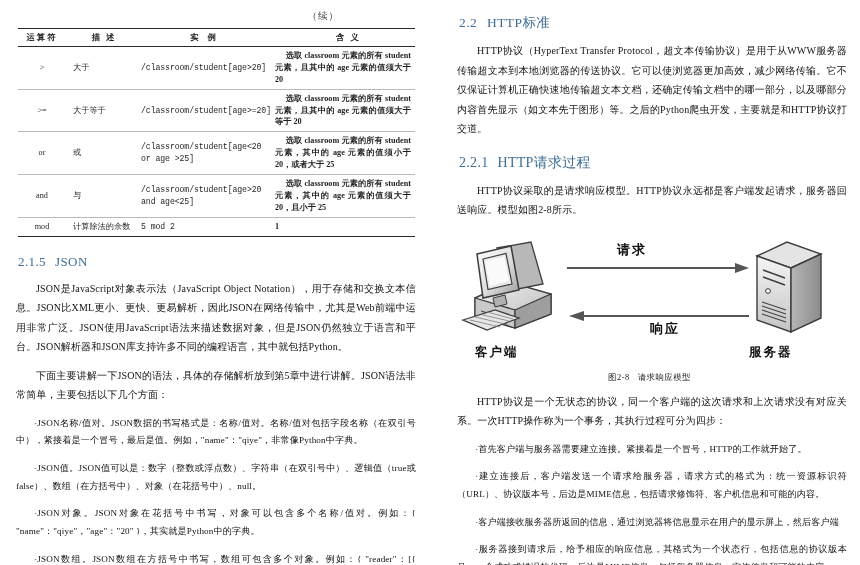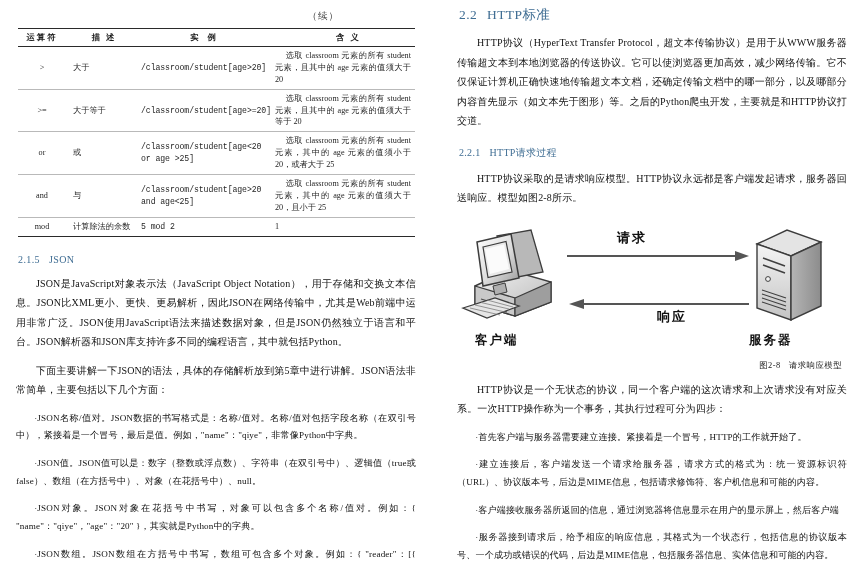--- a/index.html
+++ b/index.html
@@ -37,30 +37,30 @@
   }
   table.optbl td{
     font-size:8.2px;vertical-align:middle;
     border-bottom:.7px solid #b9b9b9;
     padding:3px 4px;line-height:1.45;color:#1f1f1f;
   }
   table.optbl tr:last-child td{border-bottom:none;}
   .c-op{width:44px;text-align:center;}
   .c-desc{width:62px;text-align:left;padding-left:7px !important;}
   .c-ex{width:130px;font-family:"Liberation Mono","DejaVu Sans Mono",monospace;font-size:7.4px;color:#444;letter-spacing:-.1px;}
-  .c-mean{width:auto;text-align:justify;text-indent:1.3em;}
+  .c-mean{width:auto;text-align:justify;text-indent:1.3em;font-weight:bold;}
 
   
   h2.sec{
-    font-size:10px;font-weight:normal;color:#3f6d93;
+    font-size:13px;font-weight:normal;color:#3f6d93;
     margin:17px 0 0 2px;letter-spacing:.4px;
   }
   h2.sec .num{margin-right:9px;}
   h3.subsec{
-    font-size:10px;font-weight:normal;color:#3f6d93;
+    font-size:14px;font-weight:normal;color:#3f6d93;
     margin:15px 0 0 2px;letter-spacing:.3px;
   }
   h3.subsec .num{margin-right:9px;}
   h2.sec.big{font-size:13.5px;}
   h2.sec.big .num{margin-right:10px;}
 
   
   p.para{
     font-size:10px;line-height:1.95;text-align:justify;
     margin:9px 0 0 0;text-indent:2em;color:#111;
@@ -70,21 +70,21 @@
     font-size:9.1px;line-height:1.95;text-align:justify;
     margin:10px 0 0 0;text-indent:2em;color:#111;
     letter-spacing:.15px;
   }
   .page-left p.para, .page-left p.bullet{ width:400px; }
   .page-right p.para, .page-right p.bullet{ width:390px; }
 
   
   .figure{margin:16px 0 0 0;width:392px;height:128px;position:relative;}
   .fig-cap{
-    text-align:right;font-size:8.4px;margin-top:8px;color:#1b1b1b;
+    text-align:center;font-size:8.4px;margin-top:8px;color:#1b1b1b;
     letter-spacing:.5px;
   }
   .fig-cap .capnum{margin-right:8px;}
   .arrow-label{
     position:absolute;font-size:13px;font-weight:bold;color:#111;
     letter-spacing:2px;
   }
   .node-label{
     position:absolute;font-size:12.5px;font-weight:bold;color:#111;
     letter-spacing:2px;
@@ -153,21 +153,21 @@
 
     <p class="bullet">·JSON名称/值对。JSON数据的书写格式是：名称/值对。名称/值对包括字段名称（在双引号中），紧接着是一个冒号，最后是值。例如，"name"："qiye"，非常像Python中字典。</p>
     <p class="bullet">·JSON值。JSON值可以是：数字（整数或浮点数）、字符串（在双引号中）、逻辑值（true或false）、数组（在方括号中）、对象（在花括号中）、null。</p>
     <p class="bullet">·JSON对象。JSON对象在花括号中书写，对象可以包含多个名称/值对。例如：{ "name"："qiye"，"age"："20" }，其实就是Python中的字典。</p>
     <p class="bullet">·JSON数组。JSON数组在方括号中书写，数组可包含多个对象。例如：{ "reader"：[{ "name"："qiye"，"age"："20" }，{ "name"："marry"，"age"："21" }]}，这里对象"reader"是包含两个对象的数组。</p>
 
   </div>
 
   <div class="page page-right">
 
-    <h2 class="sec big" style="margin-top:0;">
+    <h2 class="sec big" style="margin-top:8px;">
       <span class="num">2.2</span><span>HTTP标准</span>
     </h2>
 
     <p class="para">HTTP协议（HyperText Transfer Protocol，超文本传输协议）是用于从WWW服务器传输超文本到本地浏览器的传送协议。它可以使浏览器更加高效，减少网络传输。它不仅保证计算机正确快速地传输超文本文档，还确定传输文档中的哪一部分，以及哪部分内容首先显示（如文本先于图形）等。之后的Python爬虫开发，主要就是和HTTP协议打交道。</p>
 
     <h3 class="subsec">
       <span class="num">2.2.1</span><span>HTTP请求过程</span>
     </h3>
 
     <p class="para">HTTP协议采取的是请求响应模型。HTTP协议永远都是客户端发起请求，服务器回送响应。模型如图2-8所示。</p>
@@ -243,21 +243,21 @@
           <circle cx="311" cy="55" r="2.4" fill="#f4f4f4" stroke="#3f3f3f" stroke-width="1"></circle>
 
           <line x1="305" y1="66" x2="329" y2="74" stroke="#3f3f3f" stroke-width="1.1"></line>
           <line x1="305" y1="70" x2="329" y2="78" stroke="#3f3f3f" stroke-width="1.1"></line>
           <line x1="305" y1="74" x2="329" y2="82" stroke="#3f3f3f" stroke-width="1.1"></line>
           <line x1="305" y1="78" x2="329" y2="86" stroke="#3f3f3f" stroke-width="1.1"></line>
         </g>
       </svg>
 
       <span class="arrow-label" style="left:160px;top:5px;">请求</span>
-      <span class="arrow-label" style="left:164px;top:84px;padding-left:36px;">响应</span>
+      <span class="arrow-label" style="left:157px;top:84px;padding-left:36px;">响应</span>
       <span class="node-label" style="left:18px;top:108px;">客户端</span>
       <span class="node-label" style="left:292px;top:108px;">服务器</span>
     </div>
 
     <div class="fig-cap">
       <span class="capnum">图2-8</span><span>请求响应模型</span>
     </div>
 
     <p class="para">HTTP协议是一个无状态的协议，同一个客户端的这次请求和上次请求没有对应关系。一次HTTP操作称为一个事务，其执行过程可分为四步：</p>
 

